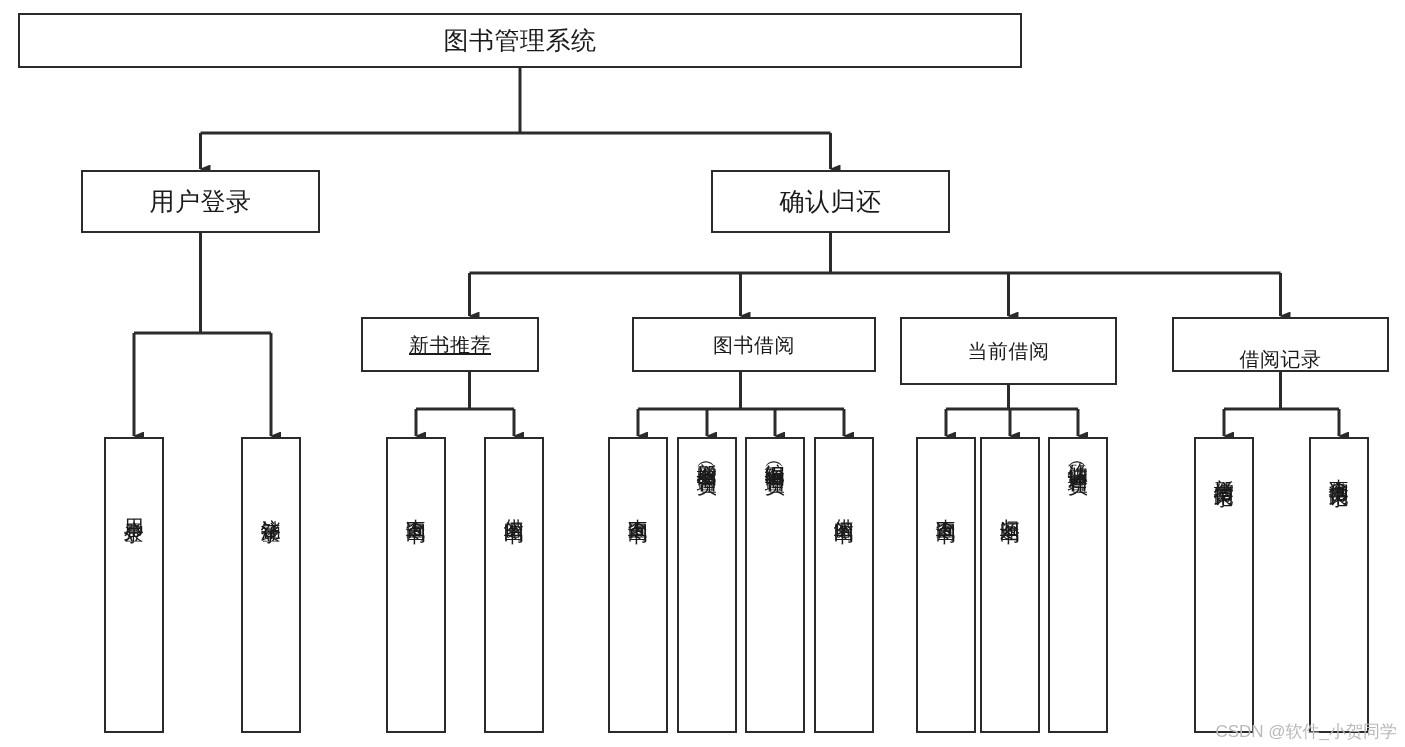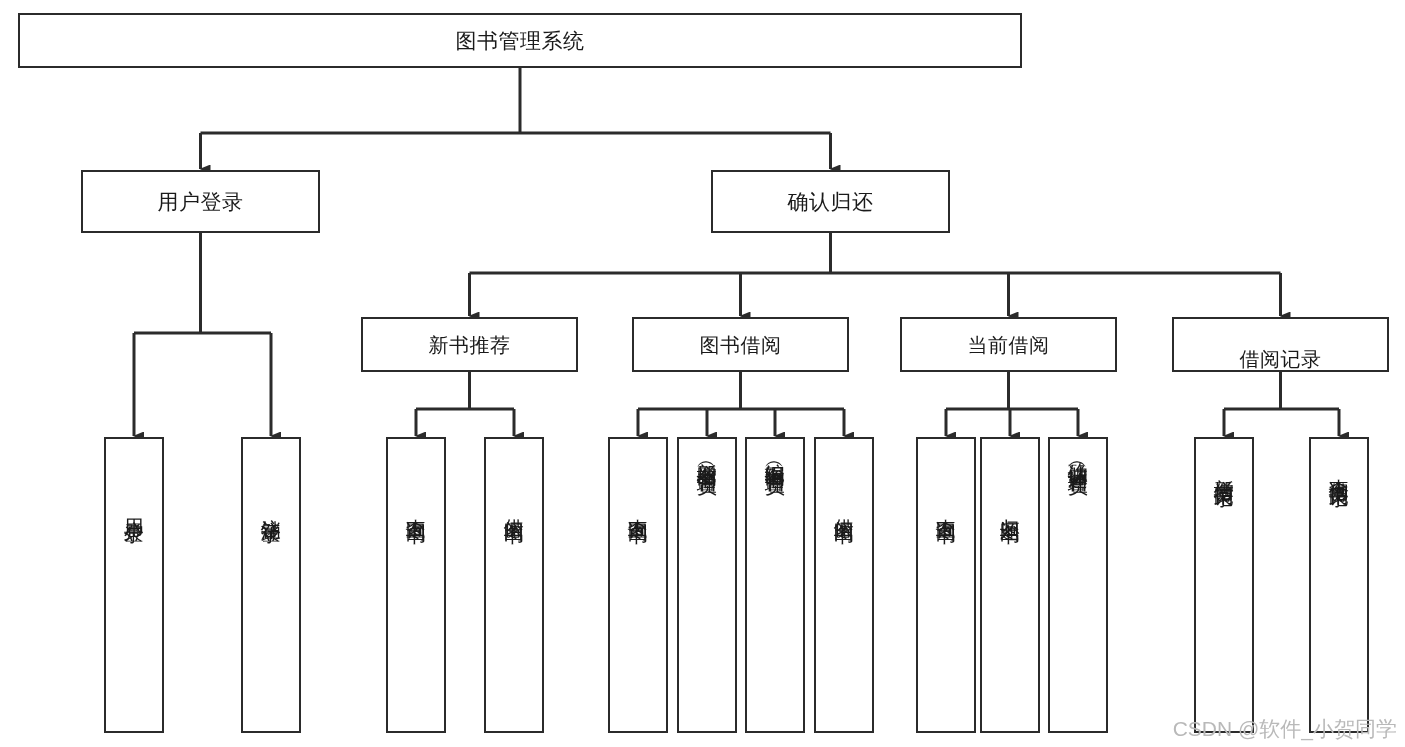--- a/index.html
+++ b/index.html
@@ -37,21 +37,21 @@
     color: #1a1a1a;
   }
   .node-label {
     display: block;
     text-align: center;
     letter-spacing: 0.5px;
     white-space: nowrap;
   }
   
   .node.horizontal .node-label {
-    font-size: 21px;
+    font-size: 25px;
     line-height: 1.1;
     writing-mode: horizontal-tb;
   }
   .node.level-3 .node-label {
     font-size: 20px;
   }
   
   .node.leaf {
     align-items: flex-start;
     padding-top: 6px;
@@ -71,21 +71,21 @@
   .node.leaf.medium .node-label {
     margin-top: 18px;
   }
   .node.leaf.tall .node-label {
     margin-top: 2px;
   }
   #watermark {
     position: absolute;
     right: 8px;
     bottom: 4px;
-    font-size: 21px;
+    font-size: 17px;
     color: #b9b9b9;
     white-space: nowrap;
     user-select: none;
   }
 </style>
 </head>
 <body>
 
 <div id="diagram-canvas">
 
@@ -135,27 +135,27 @@
   <div id="node-layer">
       <div class="node level-1 horizontal" style="left: 18px; top: 13px; width: 1004px; height: 55px;">
         <span class="node-label">图书管理系统</span>
       </div>
       <div class="node level-2 horizontal" style="left: 81px; top: 170px; width: 239px; height: 63px;">
         <span class="node-label">用户登录</span>
       </div>
       <div class="node level-2 horizontal" style="left: 711px; top: 170px; width: 239px; height: 63px;">
         <span class="node-label">确认归还</span>
       </div>
-      <div class="node level-3 horizontal" style="left: 361px; top: 317px; width: 217px; height: 55px;">
+      <div class="node level-3 horizontal" style="left: 361px; top: 317px; width: 178px; height: 55px; text-decoration: underline;">
         <span class="node-label">新书推荐</span>
       </div>
-      <div class="node level-3 horizontal" style="left: 632px; top: 317px; width: 217px; height: 55px;">
+      <div class="node level-3 horizontal" style="left: 632px; top: 317px; width: 244px; height: 55px;">
         <span class="node-label">图书借阅</span>
       </div>
-      <div class="node level-3 horizontal" style="left: 900px; top: 317px; width: 217px; height: 55px;">
+      <div class="node level-3 horizontal" style="left: 900px; top: 317px; width: 217px; height: 68px;">
         <span class="node-label">当前借阅</span>
       </div>
       <div class="node level-3 horizontal" style="left: 1172px; top: 317px; width: 217px; height: 55px; align-items: flex-end;">
         <span class="node-label">借阅记录</span>
       </div>
       <div class="node level-4 leaf short" style="left: 104px; top: 437px; width: 60px; height: 296px;">
         <span class="node-label">用户登录</span>
       </div>
       <div class="node level-4 leaf short" style="left: 241px; top: 437px; width: 60px; height: 296px;">
         <span class="node-label">注销登录</span>

